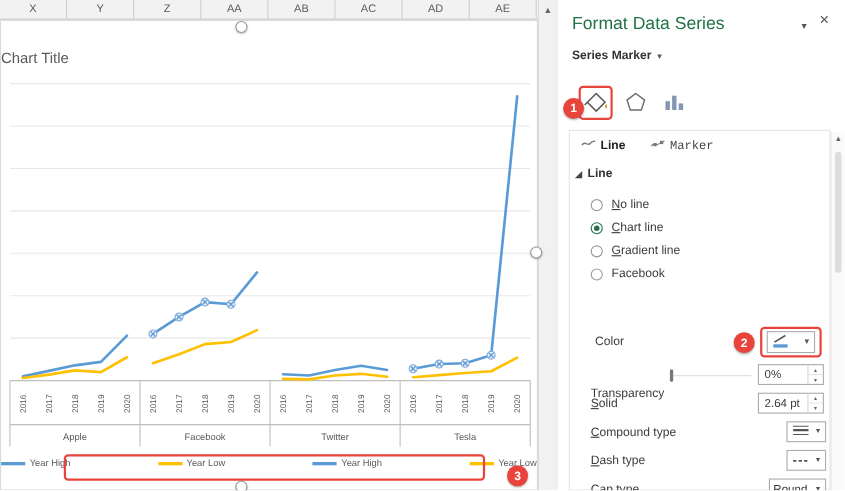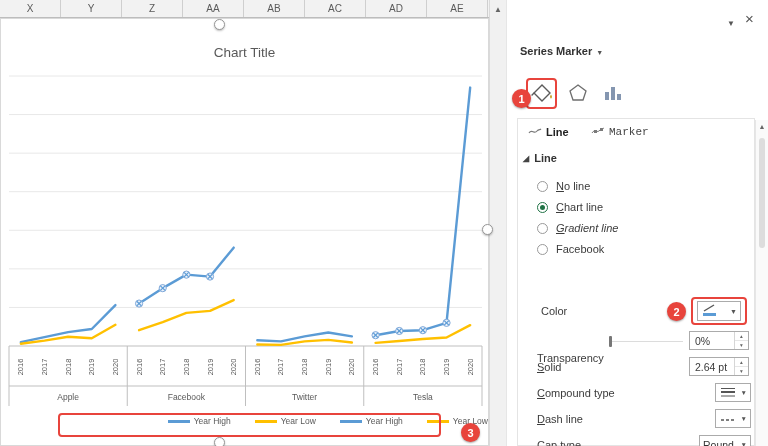--- a/index.html
+++ b/index.html
@@ -13,24 +13,24 @@
     font-size:10px;color:#5A5A5A;display:flex;align-items:center;justify-content:center;}
 
   
   #vscroll{position:absolute;left:489px;top:0;width:17px;height:446px;background:#F1F1F1;
     border-left:1px solid #DADADA;box-sizing:border-box;text-align:center;}
   #vscroll .up{display:block;font-size:8px;color:#666;padding-top:5px;}
 
   
   #chart{position:absolute;left:0;top:18px;width:489px;height:428px;background:#fff;
     border:1px solid #D9D9D9;box-sizing:border-box;}
-  #chart-title{position:absolute;left:0;top:26px;width:100%;text-align:center;
+  #chart-title{position:absolute;left:0;top:26px;width:100%;
     font-size:13.5px;color:#595959;}
   #chart-svg{position:absolute;left:0;top:0;}
-  #legend{position:absolute;left:0;top:397px;width:100%;display:flex;justify-content:flex-end;
+  #legend{position:absolute;left:0;top:397px;width:100%;display:flex;justify-content:space-between;
     gap:24px;font-size:8.5px;color:#595959;align-items:center;}
   .legend-item{display:flex;align-items:center;}
   .legend-swatch{display:inline-block;width:22px;height:3px;margin-right:4px;}
 
   .handle{position:absolute;width:9px;height:9px;border-radius:50%;background:#fff;
     border:1px solid #979797;box-shadow:0 1px 2px rgba(0,0,0,.25);z-index:6;}
   #h-top{left:214px;top:19px;} #h-right{left:482px;top:224px;} #h-bottom{left:214px;top:437px;}
 
   
   .badge{position:absolute;width:19px;height:19px;border-radius:50%;background:#E8443C;
@@ -61,21 +61,21 @@
 
   .pane-tab{position:absolute;top:126px;display:flex;gap:4px;align-items:center;color:#444;}
   #tab-line{left:21px;} #tab-marker{left:84px;font-family:Liberation Mono, monospace;}
   .pane-tab.active{font-weight:bold;color:#222;}
 
   #section-line{position:absolute;left:16px;top:152px;font-weight:bold;color:#333;
     display:flex;align-items:center;gap:5px;}
   #section-line .expander{font-size:8px;color:#444;}
 
   .radio-row{position:absolute;left:30px;display:flex;align-items:center;gap:8px;height:16px;}
-  #radio-0{top:178px;} #radio-1{top:199px;} #radio-2{top:220px;font-style:italic;} #radio-3{top:241px;}
+  #radio-0{top:178px;} #radio-1{top:199px;} #radio-2{top:220px;} #radio-3{top:241px;}
   .radio{width:11px;height:11px;border:1px solid #9A9A9A;border-radius:50%;background:#fff;
     box-sizing:border-box;flex:0 0 auto;}
   .radio.selected{border-color:#217346;}
   .radio.selected::after{content:"";display:block;width:5px;height:5px;margin:2px;
     border-radius:50%;background:#217346;}
   .u1{display:inline-block;}
   .u1::first-letter{text-decoration:underline;}
 
   .field-label{position:absolute;left:30px;height:14px;}
   #color-label{left:34px;top:305px;}
@@ -234,20 +234,21 @@
     </div>
     <div class="redbox" id="redbox-legend"></div>
     <div class="badge" id="badge-3">3</div>
   </div>
 
   <div class="handle" id="h-top"></div>
   <div class="handle" id="h-right"></div>
   <div class="handle" id="h-bottom"></div>
 
   <div id="pane">
+    <div id="pane-title">Format Data Series</div>
     <span id="pane-title-caret">▼</span>
     <span id="pane-close">×</span>
 
     <div id="series-options">
       <span>Series Marker</span><span class="caret">▼</span>
     </div>
 
     <div class="icon-tab" id="icon-fill">
       <span>
         <svg width="24" height="24" viewBox="0 0 24 24">
@@ -363,21 +364,21 @@
             <g stroke="#555">
               <line x1="2" y1="2.5" x2="16" y2="2.5" stroke-width="1"></line>
               <line x1="2" y1="6" x2="16" y2="6" stroke-width="2"></line>
               <line x1="2" y1="10" x2="16" y2="10" stroke-width="1"></line>
             </g>
           </svg>
       </span>
       <span class="caret">▼</span>
     </div>
 
-    <div class="field-label u1" id="dash-label">Dash line</div>
+    <div class="field-label u1" id="dash-label">Dash type</div>
     <div class="dd" id="dd-dash">
       <span>
         <svg width="18" height="6" viewBox="0 0 18 6">
             <line x1="2" y1="3" x2="16" y2="3" stroke="#555" stroke-width="1.6" stroke-dasharray="3 2"></line>
           </svg>
       </span>
       <span class="caret">▼</span>
     </div>
 
     <div class="field-label" id="cap-label">Cap type</div>

